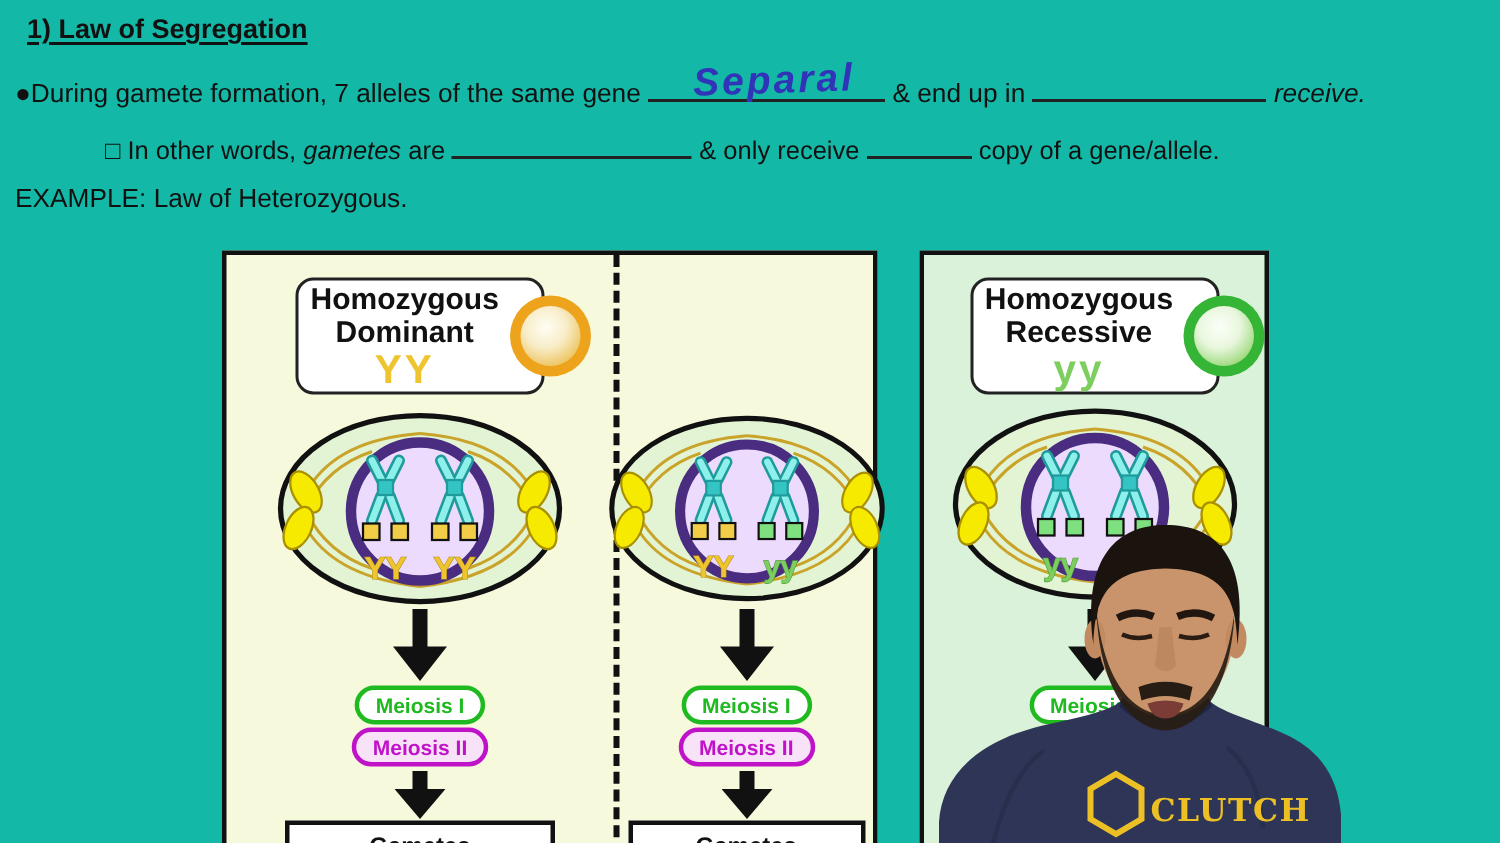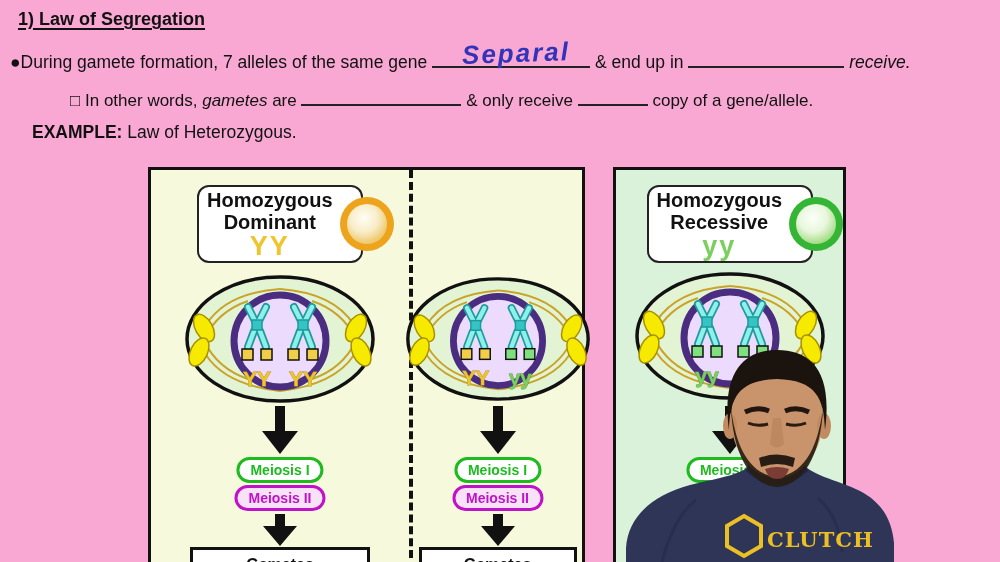--- a/index.html
+++ b/index.html
@@ -1,29 +1,29 @@
 <!DOCTYPE html>
 <html style="--panel-cream: #f7f9dc; --panel-green: #d9f2d9; --allele-yellow: #eec52e; --allele-green: #7ccf5f; --meiosis1-green: #1fba1f; --meiosis2-magenta: #c013c9; --handwriting-blue: #3134b8; --pea-orange: #eda41c; --pea-green: #35b535; --clutch-yellow: #ecc024; --shirt-navy: #2e3556;"><head>
 <meta charset="utf-8">
 <style>
   html,body{margin:0;padding:0;background:#fff;}
-  .canvas{position:relative;width:1000px;height:562px;background:#f9a8d4;overflow:hidden;
+  .canvas{position:relative;width:1000px;height:562px;background:#14b8a6;overflow:hidden;
           font-family:"Liberation Sans",sans-serif;color:#111;}
 
   
   .title{position:absolute;left:18px;top:9px;font-size:18px;font-weight:bold;
          text-decoration:underline;text-decoration-thickness:2px;text-underline-offset:3px;}
   .line{position:absolute;font-size:17.5px;white-space:nowrap;}
   .line1{left:10px;top:51px;}
   .line2{left:70px;top:89px;font-size:17px;}
   .line3{left:10px;top:122px;}
   .blank{display:inline-block;border-bottom:2px solid #222;height:15px;vertical-align:baseline;}
   .b1{width:158px;} .b2{width:156px;} .b3{width:160px;} .b4{width:70px;}
   .it{font-style:italic;}
-  .bold{font-weight:bold;margin-left:22px;}
+  .bold{font-weight:normal;}
   .handwritten{position:absolute;left:462px;top:38px;font-size:26px;font-weight:bold;font-style:italic;
                color:var(--handwriting-blue);transform:rotate(-2deg);letter-spacing:2px;z-index:3;}
 
   
   .panelA{position:absolute;left:148px;top:167px;width:431px;height:400px;
           background:var(--panel-cream);border:3px solid #111;}
   .panelB{position:absolute;left:613px;top:167px;width:227px;height:400px;
           background:var(--panel-green);border:3px solid #111;}
   .divider{position:absolute;left:258px;top:0;bottom:0;width:0;border-left:4px dashed #111;}
   .col{position:absolute;top:0;bottom:0;}

